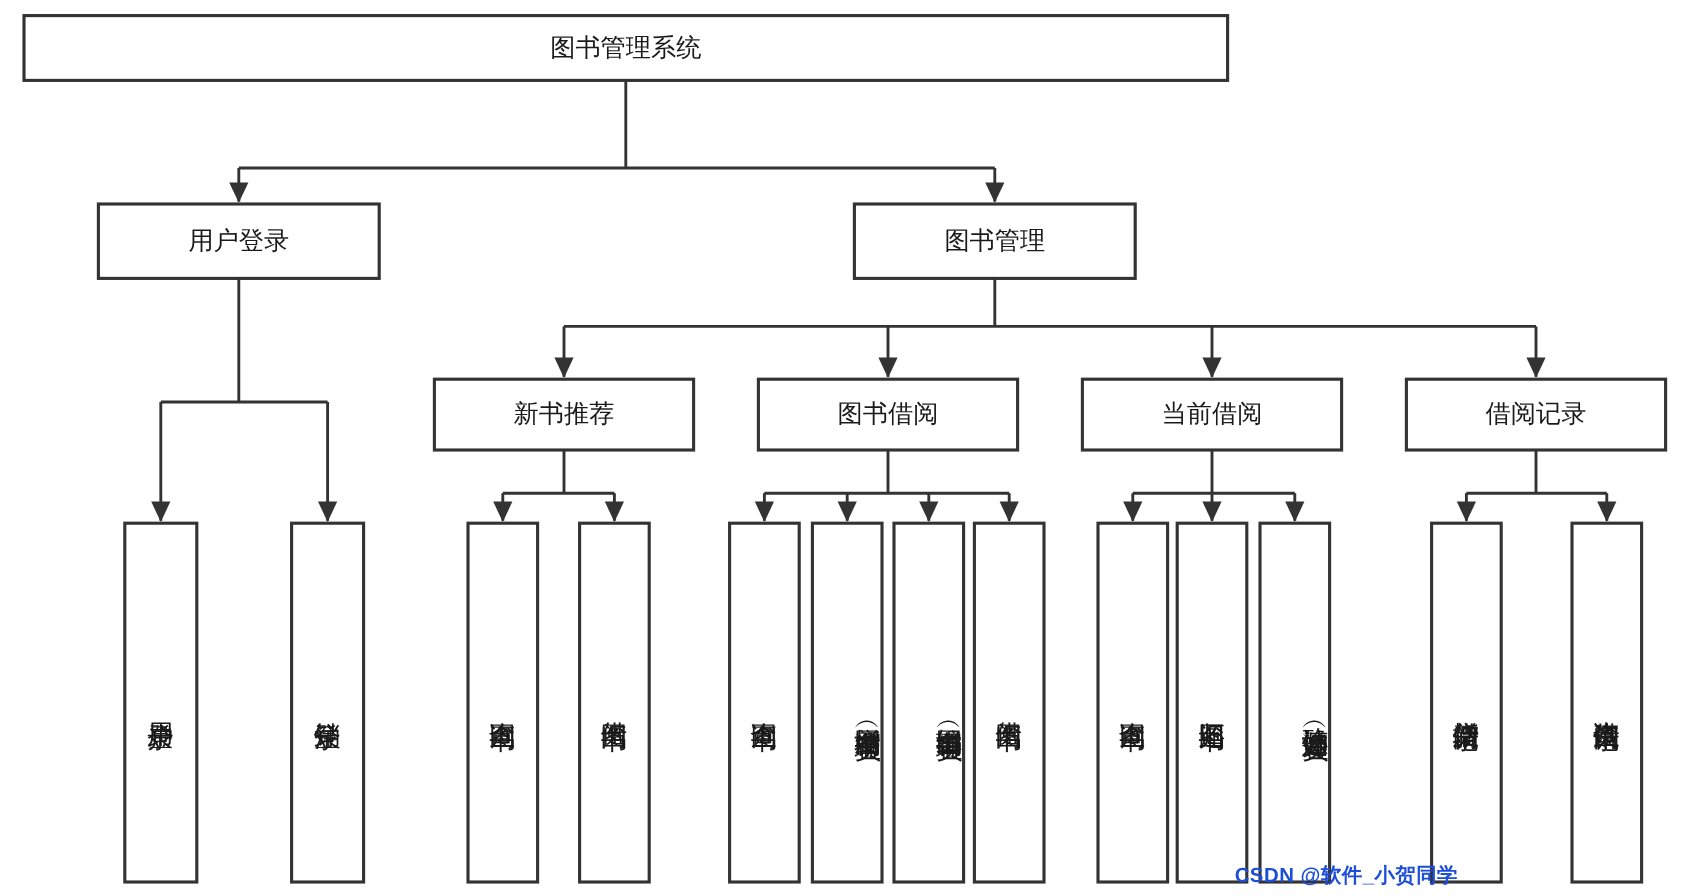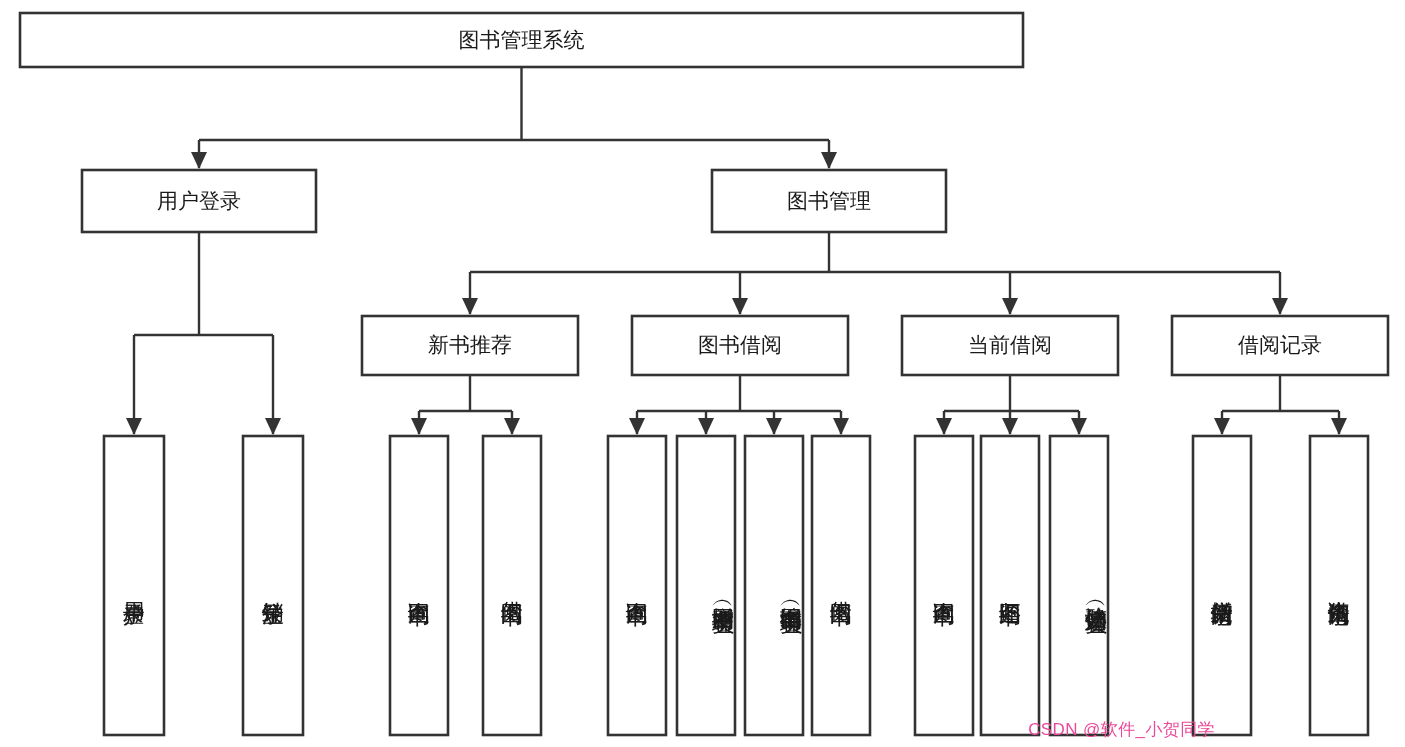--- a/index.html
+++ b/index.html
@@ -67,23 +67,24 @@
   }
   .leaf-label.centered {
     align-items: center;
   }
   #watermark {
     position: absolute;
     right: 12px;
     bottom: 6px;
     font-family: "Liberation Sans", "DejaVu Sans", sans-serif;
     font-size: 17px;
-    color: #ec4899;
+    color: #1d4ed8;
     white-space: nowrap;
     letter-spacing: 0.4px;
+    font-weight: bold;
   }
 </style>
 </head>
 <body>
 
 <div id="diagram-root">
 
   <svg id="tree-svg" viewBox="0 0 1405 747" xmlns="http://www.w3.org/2000/svg">
     <g id="edges-layer">
         <line x1="521.5" y1="67" x2="521.5" y2="140" class="edge-line"></line>

